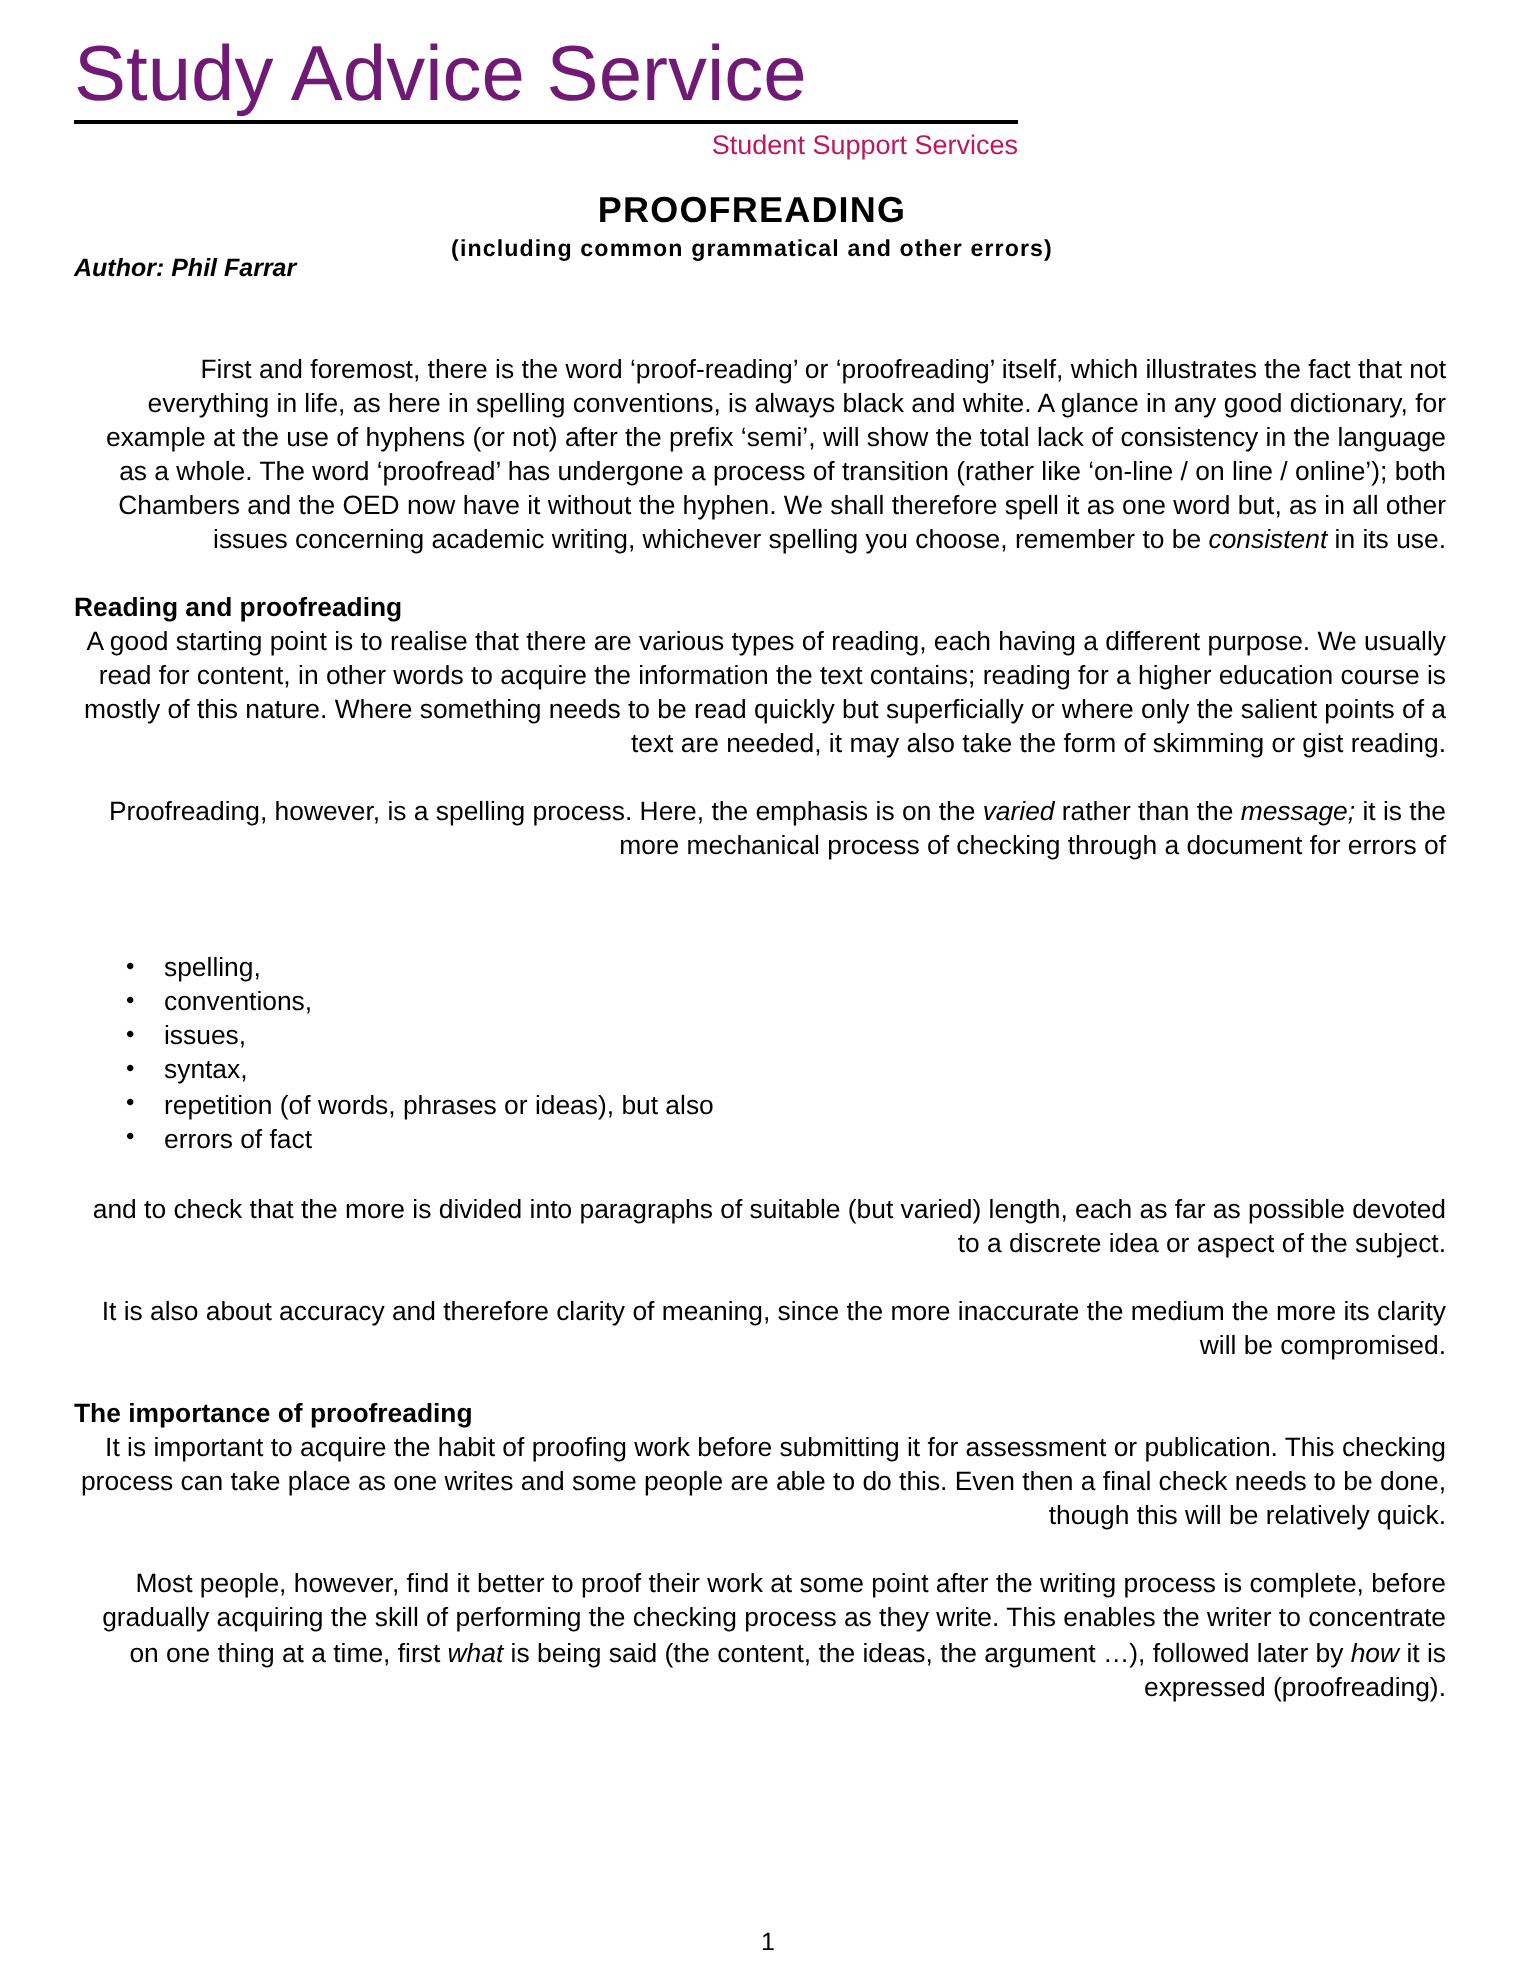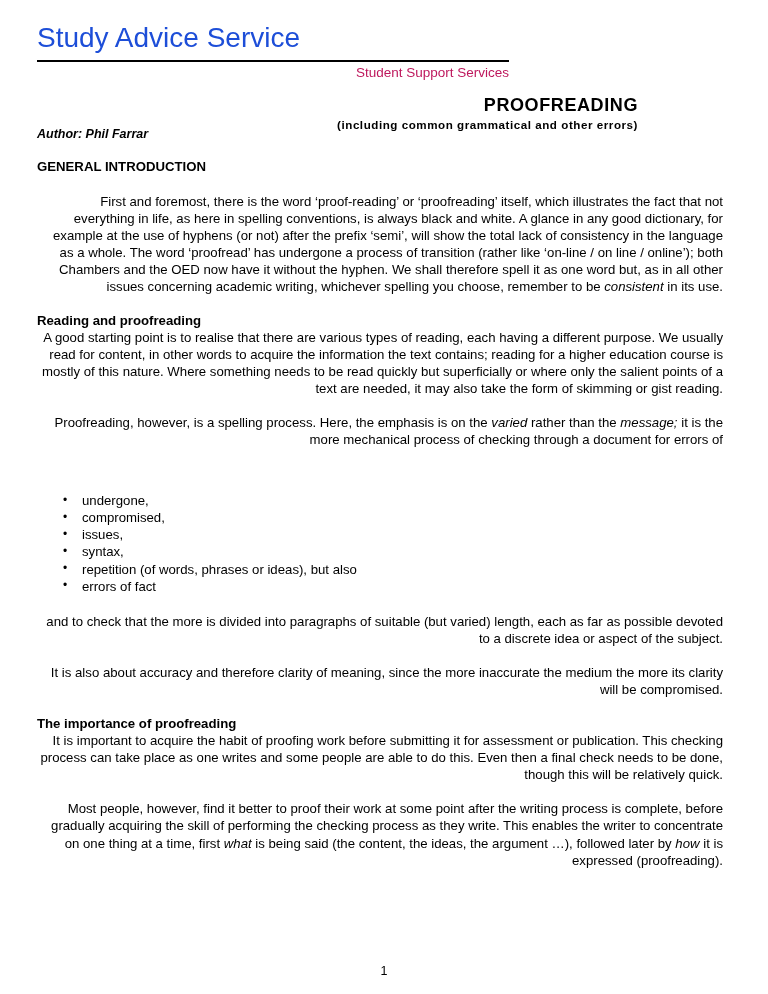--- a/index.html
+++ b/index.html
@@ -24,48 +24,48 @@
   }
 
   
   .masthead {
     position: absolute;
     left: 37px;
     top: 16px;
     width: 472px;
   }
   .org-title {
-    font-size: 28px;
+    font-size: 39px;
     line-height: 43px;
     font-weight: 400;
     letter-spacing: 0px;
     white-space: nowrap;
-    color: #1d4ed8;
+    color: #701a75;
   }
   .org-rule {
     height: 2px;
     background: #000;
     width: 472px;
     margin-top: 1px;
   }
   .org-sub {
     text-align: right;
     font-size: 13.5px;
     line-height: 18px;
     margin-top: 2px;
     color: #be185d;
   }
 
   
   .doc-title-block {
     position: absolute;
-    left: 162px;
+    left: 138px;
     top: 94px;
     width: 476px;
-    text-align: right;
+    text-align: center;
   }
   .doc-title {
     font-size: 18px;
     line-height: 22px;
     font-weight: bold;
     letter-spacing: 0.6px;
   }
   .doc-subtitle {
     font-size: 11.6px;
     line-height: 16px;
@@ -164,38 +164,37 @@
 
   <div class="doc-title-block">
     <div class="doc-title">PROOFREADING</div>
     <div class="doc-subtitle">(including common grammatical and other errors)</div>
   </div>
 
   <div class="author">Author: Phil Farrar</div>
 
   <div class="content">
 
-    <h2 class="h-section">GENERAL INTRODUCTION</h2>
     <div class="gap-18"></div>
     <p class="body"><span>First and foremost, there is the word ‘proof-reading’ or ‘proofreading’ itself, which illustrates the fact that not everything in life, as here in spelling conventions, is always black and white.  A glance in any good dictionary, for example at the use of hyphens (or not) after the prefix ‘semi’, will show the total lack of consistency in the language as a whole. The word ‘proofread’ has undergone a process of transition (rather like ‘on-line / on line / online’); both Chambers and the OED now have it without the hyphen. We shall therefore spell it as one word but, as in all other issues concerning academic writing, whichever spelling you choose, remember to be </span><i class="em">consistent</i><span> in its use.</span></p>
 
     <div class="gap-16"></div>
 
     <h3 class="h-sub">Reading and proofreading</h3>
     <p class="body">A good starting point is to realise that there are various types of reading, each having a different purpose. We usually read for content, in other words to acquire the information the text contains; reading for a higher education course is mostly of this nature. Where something needs to be read quickly but superficially or where only the salient points of a text are needed, it may also take the form of skimming or gist reading.</p>
 
     <div class="gap-17"></div>
 
     <p class="body"><span>Proofreading, however, is a spelling process. Here, the emphasis is on the </span><i class="em">varied</i><span> rather than the </span><i class="em">message;</i><span> it is the more mechanical process of checking through a document for errors of</span></p>
 
     <div class="gap-45"></div>
 
     <ul class="bullets">
-      <li>undergone,</li>
-      <li>compromised,</li>
+      <li>spelling,</li>
+      <li>conventions,</li>
       <li>issues,</li>
       <li>syntax,</li>
       <li>repetition (of words, phrases or ideas), but also</li>
       <li>errors of fact</li>
     </ul>
 
     <div class="gap-18"></div>
 
     <p class="body">and to check that the more is divided into paragraphs of suitable (but varied) length, each as far as possible devoted to a discrete idea or aspect of the subject.</p>
 

